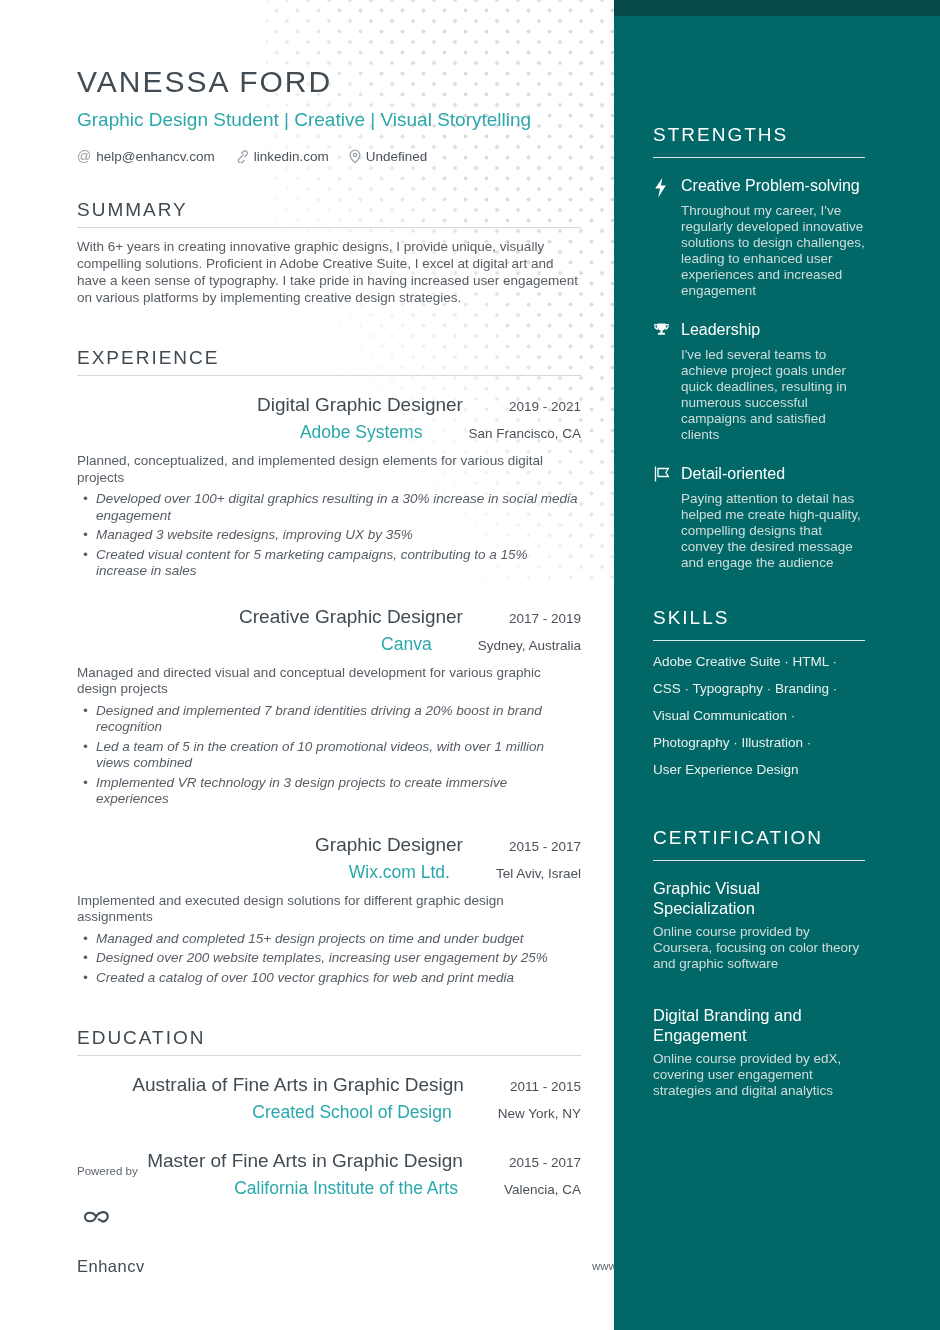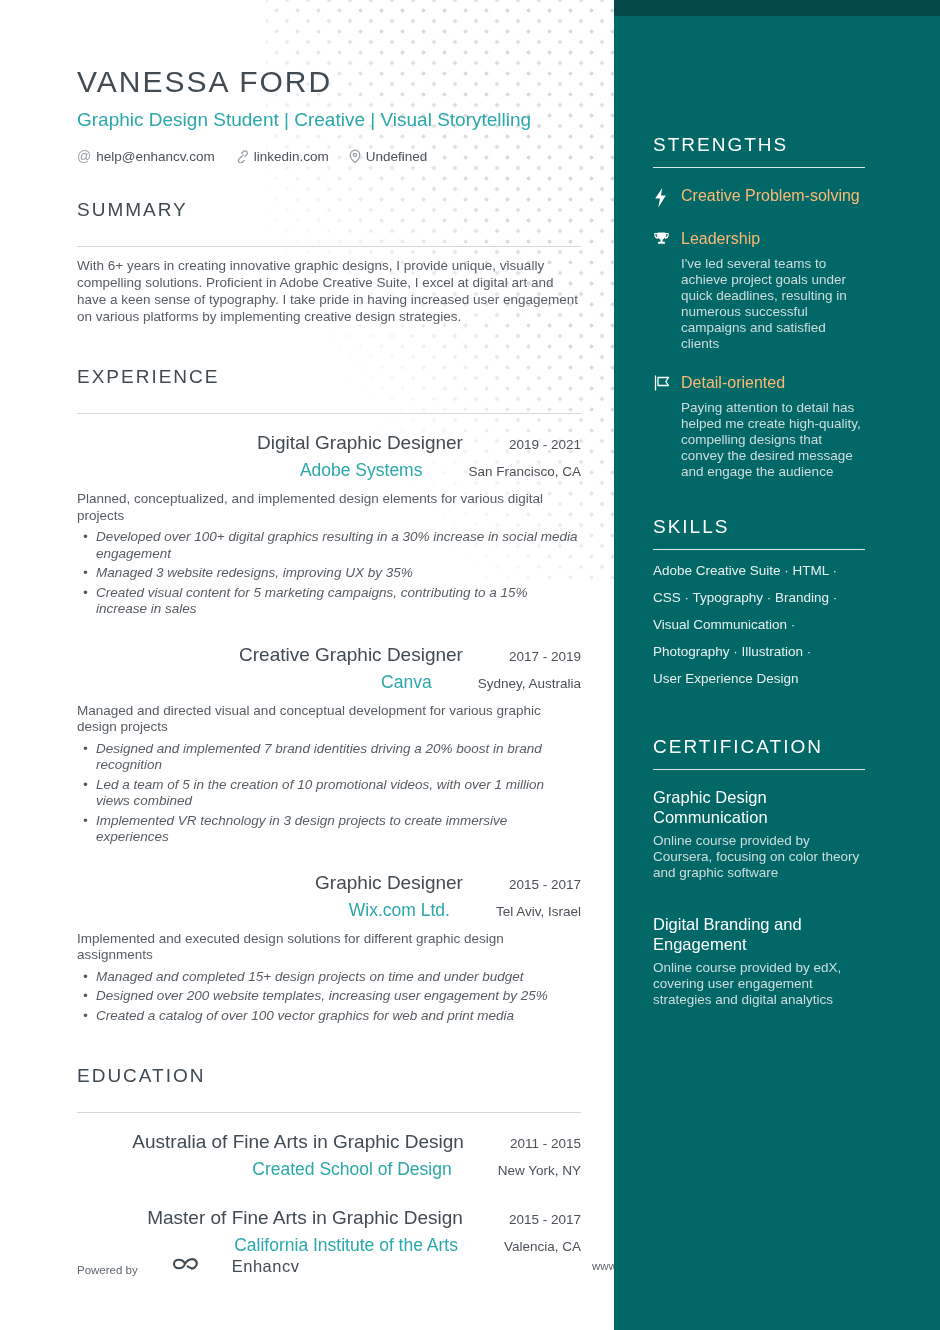--- a/index.html
+++ b/index.html
@@ -36,56 +36,56 @@
     font-size:19px;line-height:26px;color:#2aa8ab;font-weight:400;
   }
   .contacts{margin-top:15px;display:flex;align-items:center;gap:20px;font-size:13.5px;color:#4b535b;}
   .contact{display:inline-flex;align-items:center;gap:5px;}
   .cicon{color:#9aa2a8;font-size:14px;display:inline-flex;align-items:center;}
 
   section{margin-top:34px;}
   section.tight{margin-top:40px;}
   h2.sec{
     margin:0;font-size:19px;font-weight:500;letter-spacing:2px;color:#3f4a52;
-    padding-bottom:24px;border-bottom:1px solid #d7d7d7;line-height:24px;
+    padding-bottom:5px;border-bottom:1px solid #d7d7d7;line-height:24px;
   }
   .para{margin-top:10px;font-size:13.5px;line-height:17px;color:#565d64;}
 
   .entry{margin-top:16px;}
   .entry + .entry{margin-top:24px;}
   .erow{display:flex;justify-content:flex-end;align-items:baseline;gap:34px;}
   .etitle{font-size:19px;color:#414b53;font-weight:400;line-height:25px;}
   .ecompany{font-size:17.5px;color:#2aa8ab;font-weight:400;line-height:24px;margin-top:3px;}
   .edate,.eloc{font-size:13.5px;color:#4a5158;white-space:nowrap;padding-left:12px;}
   .edesc{margin-top:9px;font-size:13.5px;line-height:16.5px;color:#565d64;}
   ul.bullets{margin:5px 0 0 0;padding:0;list-style:none;font-style:italic;}
   ul.bullets li{
     position:relative;padding-left:19px;margin-top:3px;
     font-size:13.5px;line-height:16.5px;color:#565d64;
   }
   ul.bullets li::before{content:"•";position:absolute;left:6px;top:0;color:#565d64;}
 
-  .footer{position:absolute;left:77px;bottom:54px;display:flex;align-items:flex-end;gap:28px;}
+  .footer{position:absolute;left:77px;bottom:54px;display:flex;align-items:flex-start;gap:28px;flex-direction:column;}
   .powered{font-size:11.5px;color:#5f6670;}
   .brand{font-size:16.5px;color:#414b53;letter-spacing:0.5px;}
   .site{position:absolute;right:45px;bottom:58px;font-size:11.5px;color:#5f6670;}
 
   
   .sidebar{position:absolute;left:614px;top:0;width:326px;height:1330px;background:#016767;}
   .band{height:16px;background:#05494b;}
   .sinner{margin:0 75px 0 39px;width:212px;}
   h2.ssec{
     margin:0;font-size:19px;font-weight:500;letter-spacing:2px;color:#ffffff;
     padding-bottom:10px;border-bottom:1px solid rgba(255,255,255,0.85);line-height:24px;
   }
   .strengths{padding-top:209px;}
   .sitem{display:flex;margin-top:18px;}
   .sitem .sicon{width:28px;flex:0 0 28px;padding-top:2px;}
   .sitem .sbody{flex:1;}
-  .sititle{font-size:16px;color:#fdba74;line-height:20px;font-weight:400;}
+  .sititle{font-size:16px;color:#ffffff;line-height:20px;font-weight:400;}
   .sitext{margin-top:7px;font-size:13.5px;line-height:16px;color:#cfdedd;}
   .sitem + .sitem{margin-top:21px;}
 
   .skills{margin-top:35px;}
   .skline{font-size:13.5px;color:#e9f1f0;line-height:27px;}
   .skills .sklines{margin-top:7px;}
 
   .certs{margin-top:43px;}
   .citem{margin-top:17px;}
   .citem + .citem{margin-top:33px;}
@@ -228,31 +228,32 @@
       </span>
       <span class="brand">Enhancv</span>
     </div>
     <span class="site">www.enhancv.com</span>
   </div>
 
   <aside class="sidebar">
     <div class="band"></div>
     <div class="sinner">
 
-      <section class="strengths" style="margin-top:16px;padding-top:101px;">
+      <section class="strengths" style="margin-top:6px;padding-top:101px;">
         <h2 class="ssec">STRENGTHS</h2>
 
         <div class="sitem">
           <span class="sicon">
             <svg width="15" height="20" viewBox="0 0 15 20" fill="#ffffff">
               <polygon points="9.2,0 2.2,10.6 7,10.6 5.3,19.5 12.8,7.6 8,7.6"></polygon>
             </svg>
           </span>
           <span class="sbody">
             <span class="sititle" style="display:block">Creative Problem-solving</span>
+            <span class="sitext" style="display:block">Throughout my career, I've regularly developed innovative solutions to design challenges, leading to enhanced user experiences and increased engagement</span>
           </span>
         </div>
 
         <div class="sitem">
           <span class="sicon">
             <svg width="17" height="17" viewBox="0 0 18 18" fill="#ffffff">
               <path d="M5 1.5h8v3.6a4 4 0 0 1-2.9 3.9v2.5h2.5v1.9H5.4V11.5h2.5V9A4 4 0 0 1 5 5.1Z"></path>
               <path d="M4.6 2.6H2v1.7c0 1.7 1.1 3.1 2.6 3.4Z M13.4 2.6H16v1.7c0 1.7-1.1 3.1-2.6 3.4Z" fill="none" stroke="#ffffff" stroke-width="1.2"></path>
             </svg>
           </span>
@@ -284,21 +285,21 @@
           <div class="skline">Visual Communication ·</div>
           <div class="skline">Photography · Illustration ·</div>
           <div class="skline">User Experience Design</div>
         </div>
       </section>
 
       <section class="certs">
         <h2 class="ssec">CERTIFICATION</h2>
 
         <div class="citem">
-          <div class="ctitle">Graphic Design Communication</div>
+          <div class="ctitle">Graphic Visual Specialization</div>
           <div class="ctext">Online course provided by Coursera, focusing on color theory and graphic software</div>
         </div>
 
         <div class="citem">
           <div class="ctitle">Digital Branding and Engagement</div>
           <div class="ctext">Online course provided by edX, covering user engagement strategies and digital analytics</div>
         </div>
       </section>
 
     </div>

